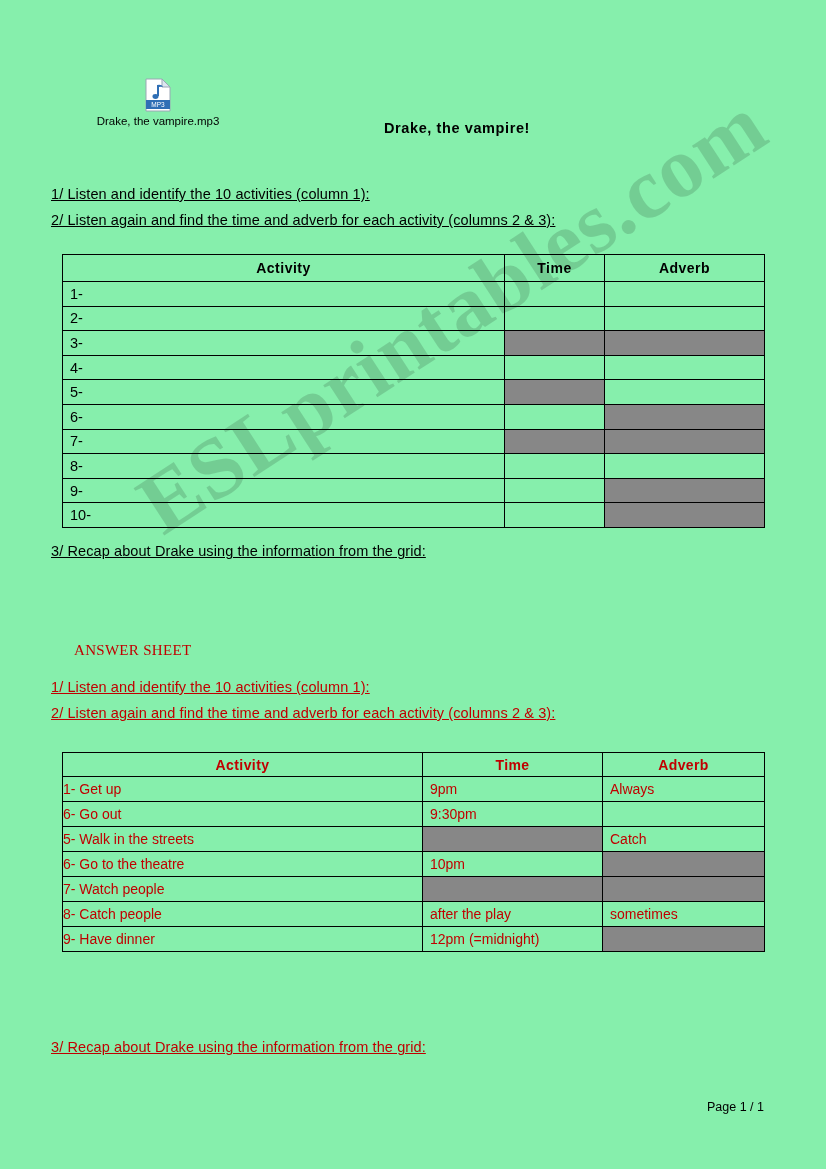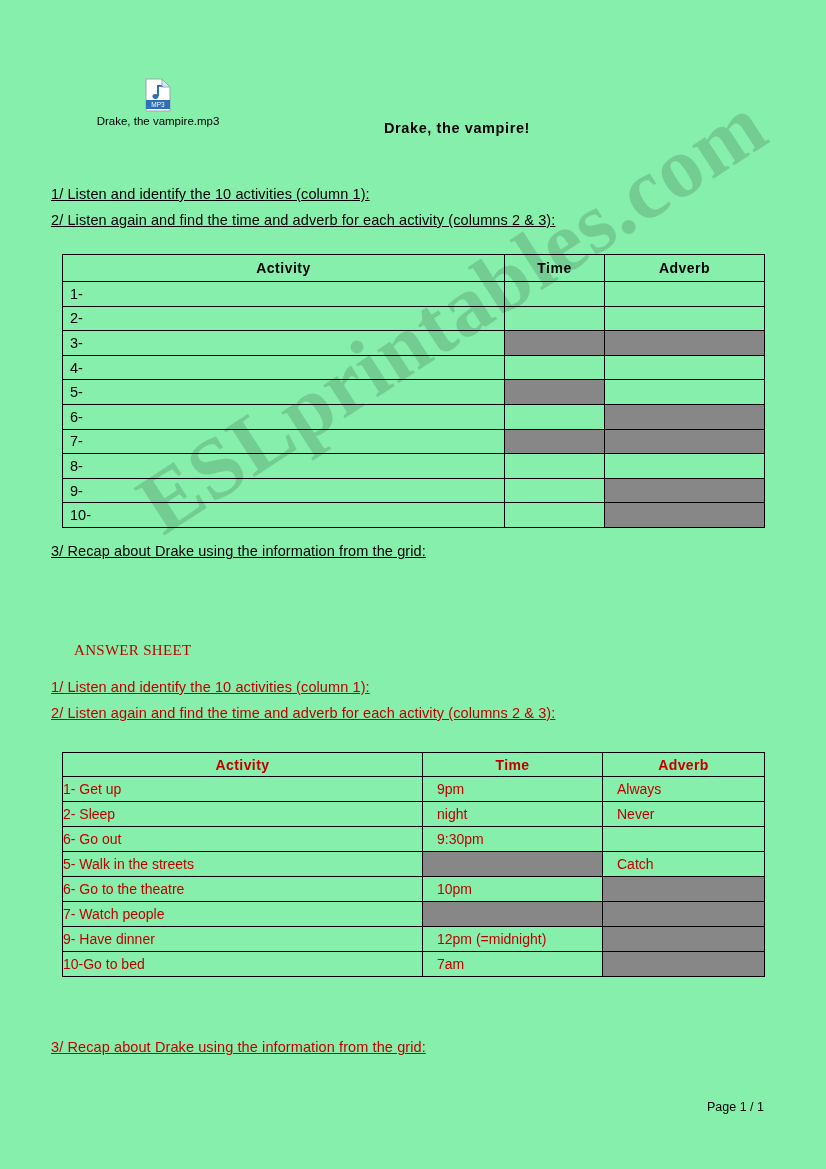--- a/index.html
+++ b/index.html
@@ -157,21 +157,21 @@
     text-align: center;
     letter-spacing: 0.4px;
     height: 23px;
     color: #c00000;
   }
   #answer-table td {
     font-family: "Liberation Sans", sans-serif;
     font-size: 14px;
     color: #c00000;
     height: 24px;
-    padding-left: 14px;
+    padding-left: 7px;
   }
   #answer-table td.num { padding-left: 0; }
 
   .page-num {
     position: absolute;
     right: 62px;
     top: 1100px;
     font-family: "Liberation Sans", sans-serif;
     font-size: 12.5px;
     color: #000;
@@ -292,52 +292,47 @@
         <th>Adverb</th>
       </tr>
     </thead>
     <tbody id="answer-body">
         <tr>
           <td class="num">1-  Get up</td>
           <td>9pm</td>
           <td>Always</td>
         </tr>
         <tr>
-          <td class="num">2-  Sleep</td>
-          <td>night</td>
-          <td>Never</td>
-        </tr>
-        <tr>
           <td class="num">6-  Go out</td>
           <td>9:30pm</td>
           <td></td>
         </tr>
         <tr>
           <td class="num">5-  Walk in the streets</td>
           <td class="shaded"></td>
           <td>Catch</td>
         </tr>
         <tr>
           <td class="num">6- Go to the theatre</td>
           <td>10pm</td>
           <td class="shaded"></td>
         </tr>
         <tr>
           <td class="num">7-  Watch people</td>
           <td class="shaded"></td>
           <td class="shaded"></td>
         </tr>
         <tr>
+          <td class="num">8- Catch people</td>
+          <td>after the play</td>
+          <td>sometimes</td>
+        </tr>
+        <tr>
           <td class="num">9- Have dinner</td>
           <td>12pm (=midnight)</td>
-          <td class="shaded"></td>
-        </tr>
-        <tr>
-          <td class="num">10-Go to bed</td>
-          <td>7am</td>
           <td class="shaded"></td>
         </tr>
       </tbody>
   </table>
 
   <div class="instr red a3">3/ Recap about Drake using the information from the grid:</div>
 
   <div class="page-num">Page 1 / 1</div>
 </div>
 

